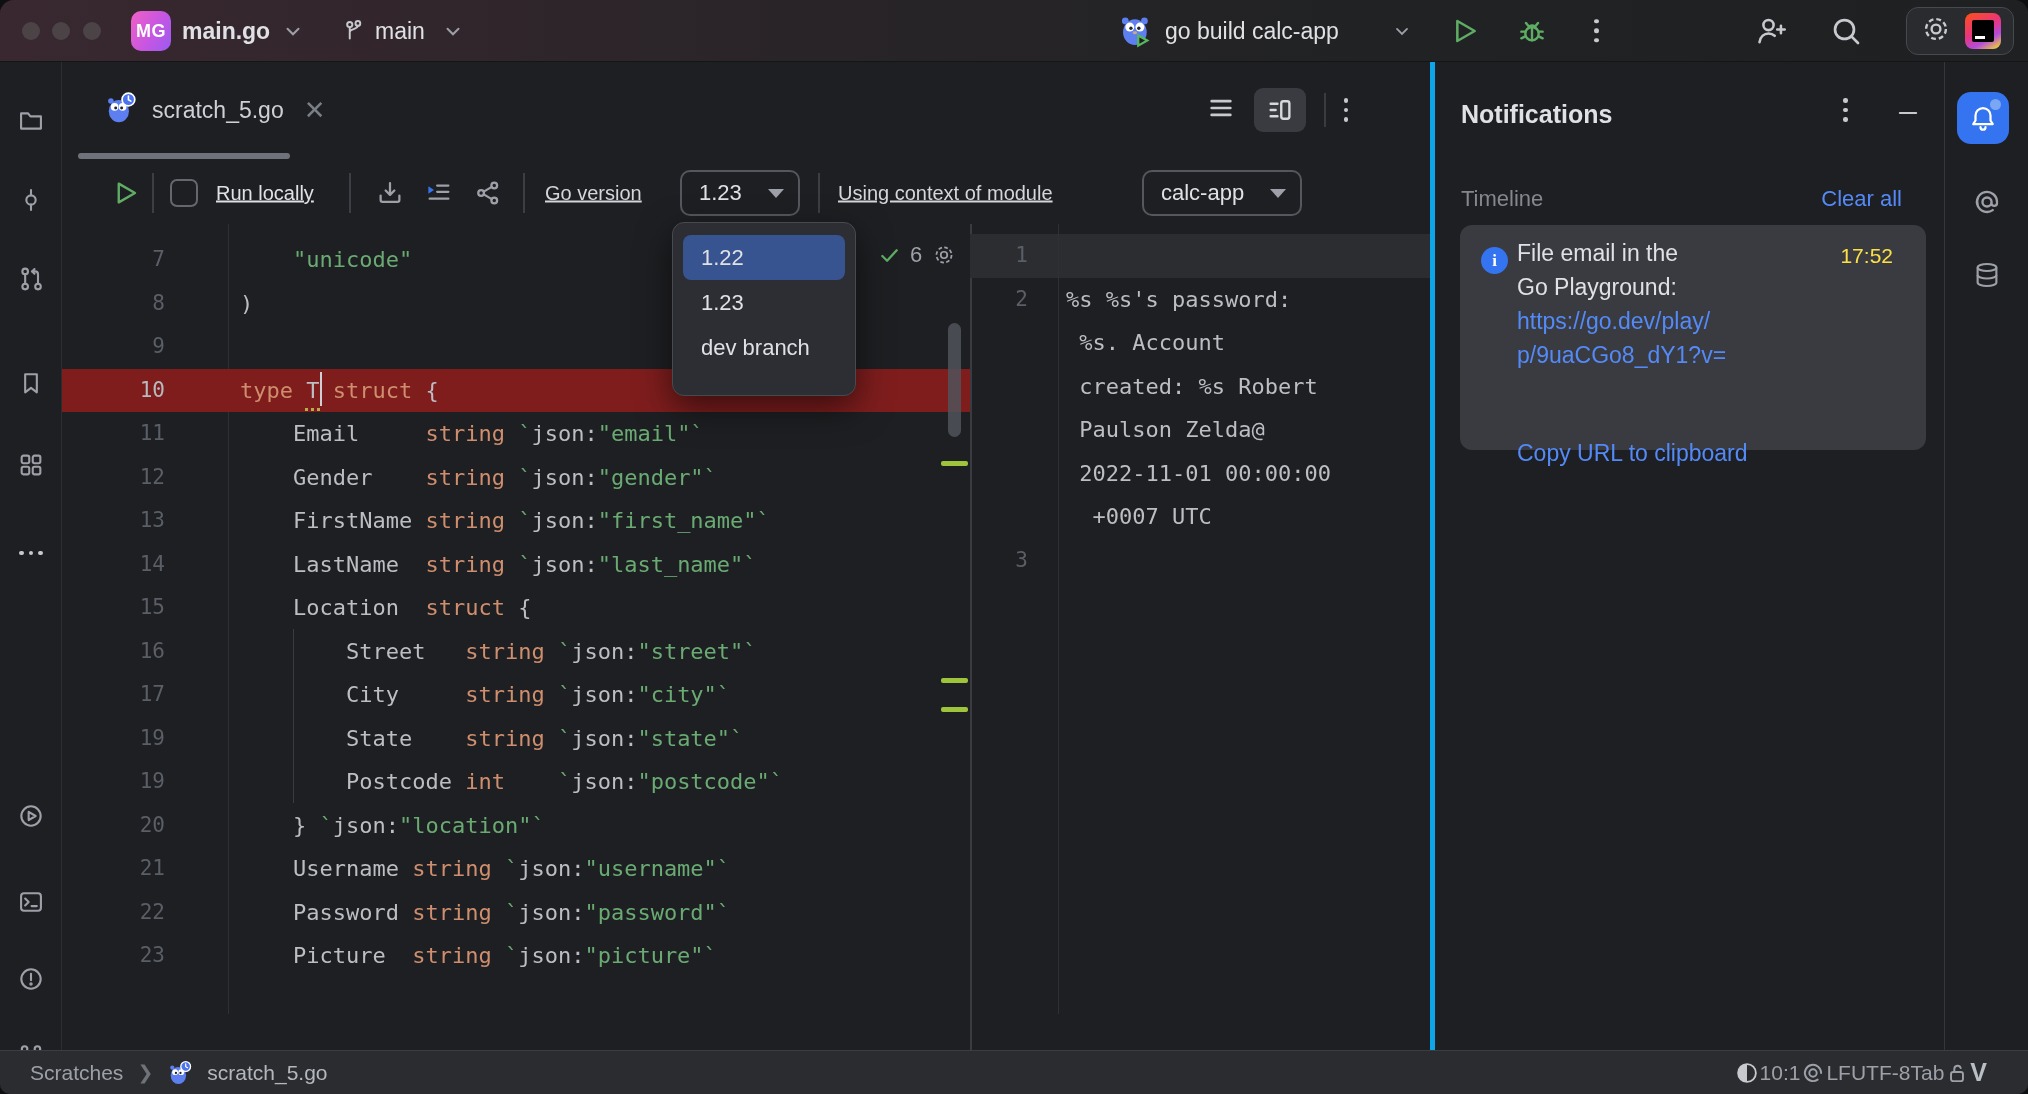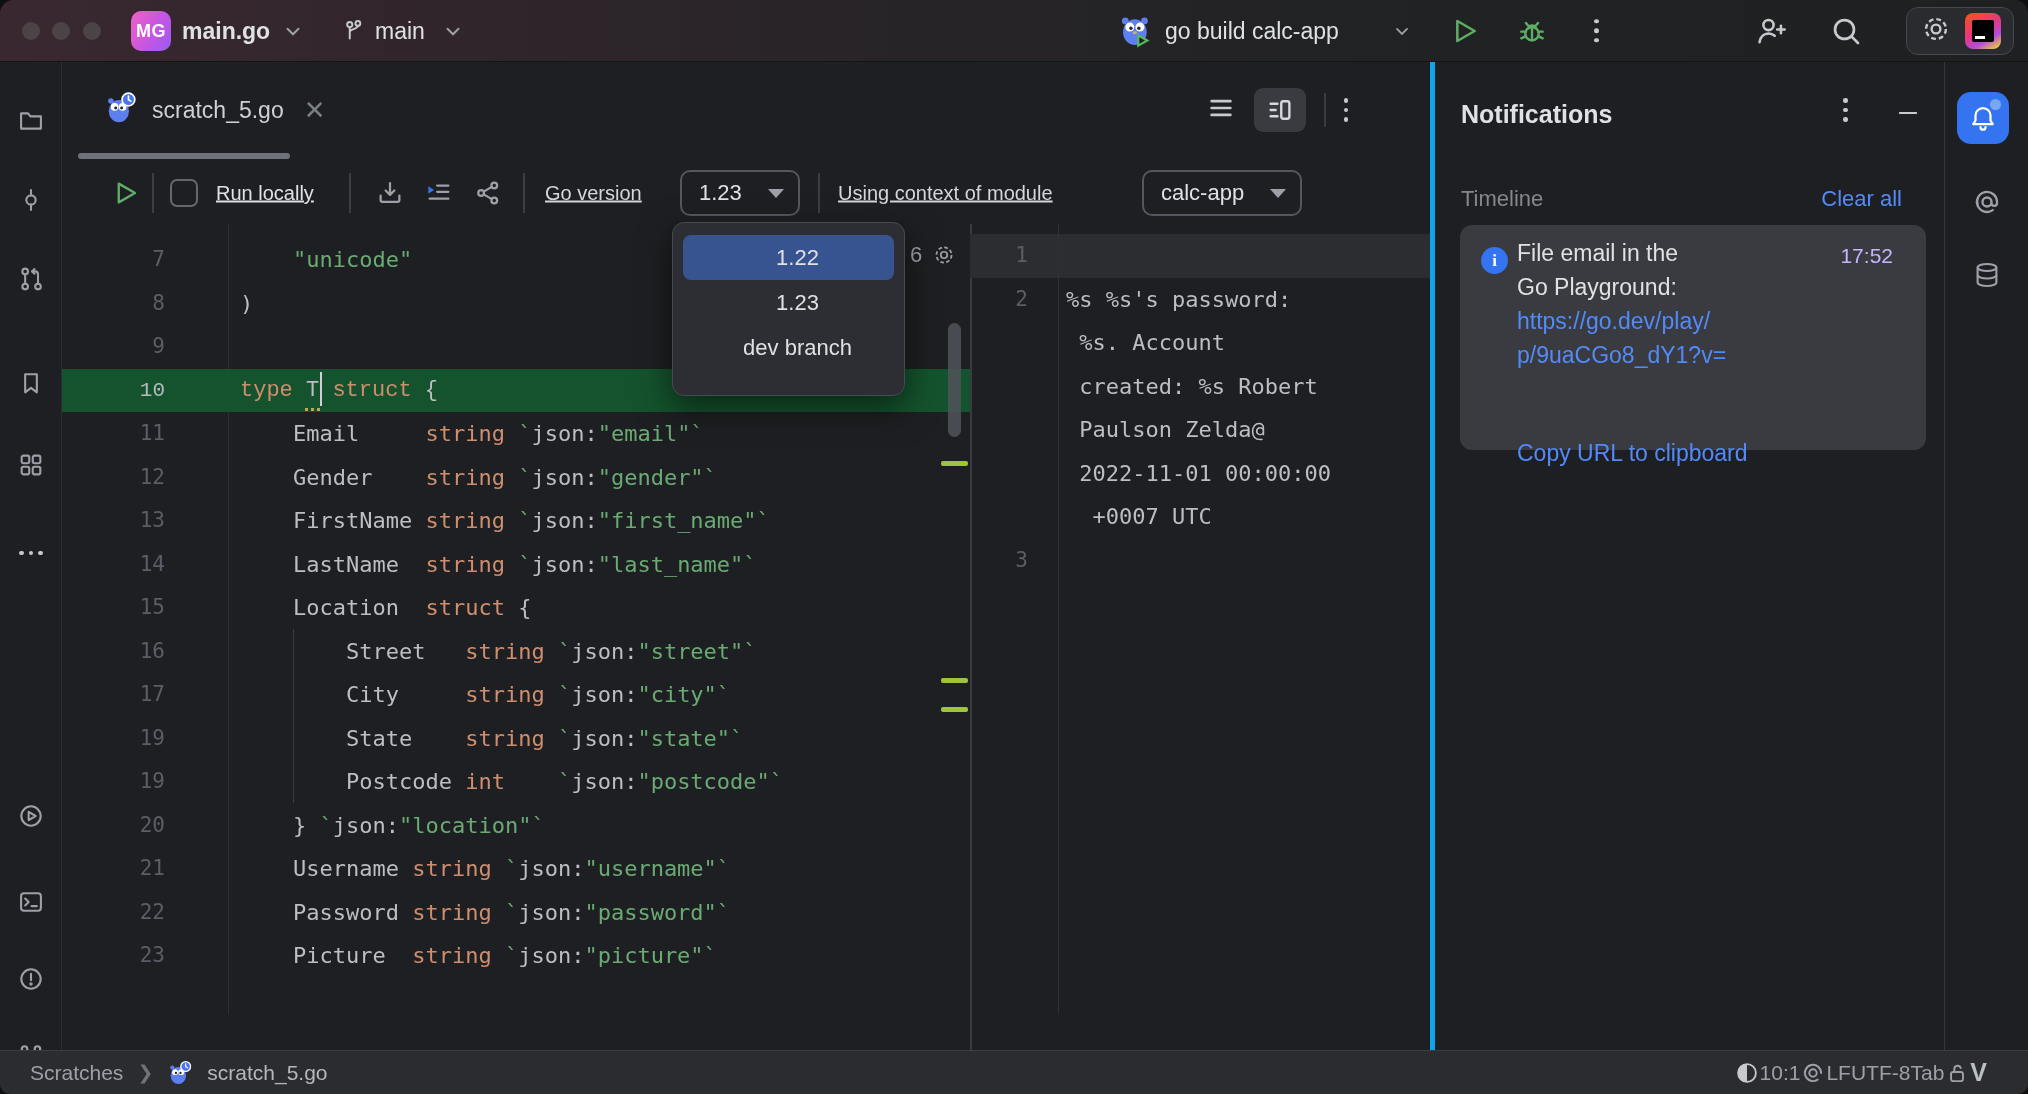--- a/index.html
+++ b/index.html
@@ -42,21 +42,21 @@
   .tdiv { position:absolute; top:11px; width:2px; height:40px; background:#3c3e43; }
   .tlabel { color:#d4d6db; font-size:20px;text-decoration:underline; }
   .combo { position:absolute; top:8px; height:46px; border:2px solid #54575d; border-radius:10px; display:flex; align-items:center; justify-content:space-between; padding:0 14px 0 17px; color:#dfe1e5; font-size:22px; }
   .checkbox { width:28px; height:28px; border:2px solid #64676e; border-radius:7px; }
   .caret-down { width:0; height:0; border-left:8px solid transparent; border-right:8px solid transparent; border-top:9px solid #9da0a8; margin-left:14px; }
 
   
   .editor { position:absolute; left:62px; top:224px; width:1368px; height:826px; background:#1e1f22; font-family:"DejaVu Sans Mono", monospace; }
   .code-lines { position:absolute; left:0; top:14px; width:908px; }
   .crow { display:flex; height:43.5px; line-height:43.5px; font-size:22px; white-space:pre; }
-  .crow.cur { background:#14532d;font-family:Liberation Mono, monospace; }
+  .crow.cur { background:#7f1d1d; }
   .lnum { width:103px; text-align:right; color:#5a5e66; font-size:21px; flex:none; }
   .crow.cur .lnum { color:#b7bac0; }
   .lcode { padding-left:75px; color:#bcbec4; }
   .tok-k { color:#cf8e6d; }
   .tok-s { color:#6aab73; }
   .gutter-sep { position:absolute; left:166px; top:0; width:1px; height:790px; background:#2e3034; }
   .indent-guide { position:absolute; left:231px; top:405px; width:1px; height:174px; background:#3a3c40; }
   .caret-bar { position:absolute; left:258px; top:148px; width:2px; height:34px; background:#ced0d6; }
   .squiggle { position:absolute; left:243px; top:184px; width:17px; height:3px;
     background:repeating-linear-gradient(90deg,#b6ad4e 0 3px,transparent 3px 6px); }
@@ -65,37 +65,37 @@
   .stripe { position:absolute; left:879px; width:27px; height:5px; border-radius:2px; background:#9dc43b; }
   .splitter { position:absolute; left:908px; top:0; width:2px; height:826px; background:#393b40; }
   .out-sep { position:absolute; left:996px; top:0; width:1px; height:790px; background:#2e3034; }
   .output-rows { position:absolute; left:908px; top:10px; width:460px; }
   .orow { display:flex; height:43.5px; line-height:43.5px; font-size:22px; white-space:pre; }
   .orow.hl { background:#2b2d31; }
   .onum { width:58px; text-align:right; color:#5a5e66; font-size:21px; flex:none; }
   .ocode { padding-left:38px; color:#bcbec4; }
 
   
-  .popup { position:absolute; left:672px; top:222px; width:233px; height:174px; background:#2c2e33; border:1px solid #46494e; border-radius:12px; box-shadow:0 12px 34px rgba(0,0,0,.55); z-index:50; padding:12px 10px;text-align:center; }
+  .popup { position:absolute; left:672px; top:222px; width:184px; height:174px; background:#2c2e33; border:1px solid #46494e; border-radius:12px; box-shadow:0 12px 34px rgba(0,0,0,.55); z-index:50; padding:12px 10px; }
   .popup-item { height:45px; line-height:45px; padding-left:18px; color:#dfe1e5; font-size:22px; border-radius:8px; }
   .popup-item.sel { background:#375390; }
 
   
   .notif { position:absolute; left:1430px; top:62px; width:514px; height:988px; background:#1e1f22; border-left:5px solid #0ea5e9; }
   .notif-title { position:absolute; left:26px; top:38px; color:#dfe1e5; font-size:25px; font-weight:700; }
   .notif-kebab { position:absolute; left:408px; top:36px; }
   .notif-min { position:absolute; left:458px; top:36px; width:30px; height:30px; display:flex; align-items:center; justify-content:center; }
   .timeline { position:absolute; left:26px; top:124px; color:#84878e; font-size:22px; }
   .clearall { position:absolute; right:42px; top:124px; color:#548af7; font-size:22px; }
   .ncard { position:absolute; left:25px; top:163px; width:466px; height:225px; background:#393b40; border-radius:12px; }
   .ninfo { position:absolute; left:21px; top:22px; width:27px; height:27px; border-radius:50%; background:#3574f0; color:#fff; font-size:17px; font-weight:700; display:flex; align-items:center; justify-content:center; font-family:"Liberation Serif",serif; }
   .ntext { position:absolute; left:57px; top:11px; color:#dfe1e5; font-size:23px; line-height:34px; }
   .nlink { position:absolute; left:57px; top:79px; color:#548af7; font-size:23px; line-height:34px; }
   .naction { position:absolute; left:57px; top:164px; color:#548af7; font-size:23px; line-height:34px;margin-top:47px; }
-  .ntime { position:absolute; right:33px; top:19px; color:#c4b5fd; font-size:21px; }
+  .ntime { position:absolute; right:33px; top:19px; color:#fde047; font-size:21px; }
 
   
   .statusbar { position:absolute; left:0; top:1050px; width:2028px; height:44px; background:#2a2c2f; border-top:1px solid #3a3d41; display:flex; align-items:center; color:#9da0a8; font-size:21px; }
   .sb-left { position:absolute; left:30px; display:flex; align-items:center; gap:14px; }
   .sb-right { position:absolute; right:42px; display:flex; align-items:center; }
   .sb-chev { color:#6f7278; font-size:19px; }
   .vim-v { font-weight:800; font-size:25px; color:#b9bdc4; letter-spacing:-1px; }
 
   .dots3v { display:flex; flex-direction:column; gap:5px; }
   .dots3v i, .dots3h i { width:4.5px; height:4.5px; border-radius:50%; background:#c7c9ce; display:block; }

